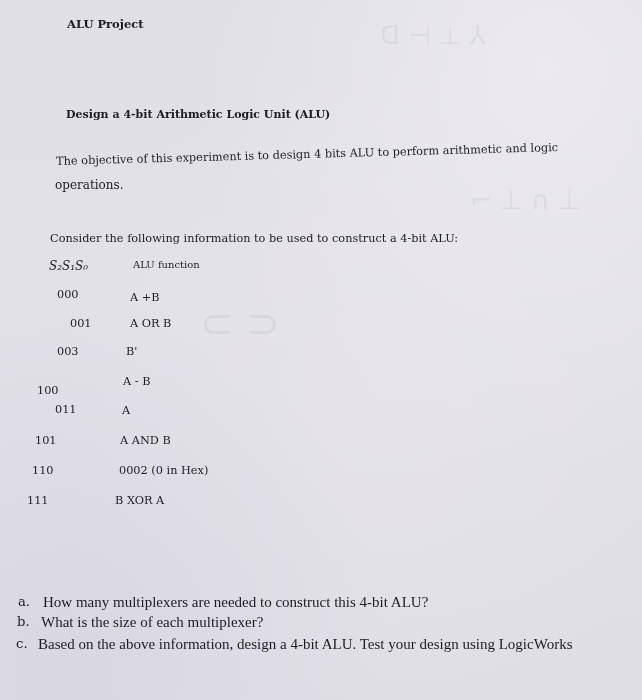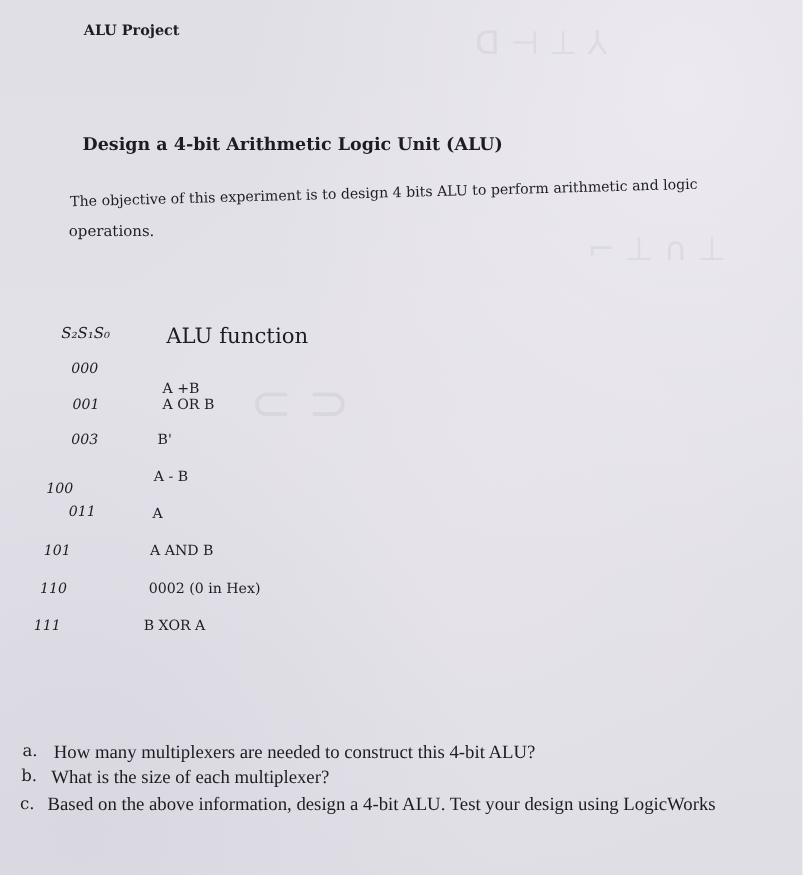--- a/index.html
+++ b/index.html
@@ -11,36 +11,36 @@
       background:
         radial-gradient(ellipse at 85% 10%, #eceaf0 0%, rgba(236,234,240,0) 45%),
         radial-gradient(ellipse at 10% 95%, #d9d7e0 0%, rgba(217,215,224,0) 40%),
         radial-gradient(ellipse at 60% 55%, #e6e4ea 0%, rgba(230,228,234,0) 60%),
         linear-gradient(180deg, #e1dfe6 0%, #e3e1e8 45%, #e0dee5 100%);
     }
     .page { position: absolute; inset: 0; }
     .abs { position: absolute; white-space: nowrap; }
 
     .project-title { left: 67px; top: 7px; font-size: 11.5px; font-weight: bold; margin-top: 10px; }
-    .doc-heading { left: 66px; top: 108px; font-size: 14px; font-weight: bold; }
+    .doc-heading { left: 66px; top: 108px; font-size: 11px; font-weight: bold; }
 
     .objective {
       left: 56px; top: 155px; font-size: 11.3px;
       transform: rotate(-1.6deg); transform-origin: left top;
     }
     .objective-cont { left: 55px; top: 178px; font-size: 12px; }
 
     .consider { left: 50px; top: 232px; font-size: 11.3px; }
 
     .table { position: absolute; left: 0; top: 0; }
     .hdr-sel { left: 49px; top: 259px; font-size: 12px; font-style: italic; }
-    .hdr-fn  { left: 133px; top: 259px; font-size: 17px; }
+    .hdr-fn  { left: 133px; top: 259px; font-size: 10px; }
 
     .row-code, .row-fn { font-size: 11.3px; }
-    .row-code { font-style: italic; }
+    .row-code { }
 
     .questions { position: absolute; left: 0; top: 0; }
     .q-letter { font-size: 13.2px; }
     .q-text { font-size: 15px; font-family: Liberation Serif, serif; }
 
     
     .ghost {
       position: absolute; color: rgba(120,115,130,0.10);
       font-family: "DejaVu Sans", sans-serif; font-size: 26px; white-space: nowrap;
     }
@@ -53,31 +53,32 @@
   <div class="ghost" style="left:380px; top:20px;">ᗡ ⊣ ⊥ ⅄</div>
   <div class="ghost" style="left:470px; top:185px;">⌐ ⊥ ∩ ⊥</div>
   <div class="ghost" style="left:200px; top:300px; font-size:40px;">⊂ ⊃</div>
 
   <div class="abs project-title">ALU Project</div>
   <div class="abs doc-heading">Design a 4-bit Arithmetic Logic Unit (ALU)</div>
 
   <div class="abs objective">The objective of this experiment is to design 4 bits ALU to perform arithmetic and logic</div>
   <div class="abs objective-cont">operations.</div>
 
+  <div class="abs consider">Consider the following information to be used to construct a 4-bit ALU:</div>
 
   <div class="table">
     <div class="abs hdr-sel">S₂S₁S₀</div>
     <div class="abs hdr-fn">ALU function</div>
 
     <div>
       <div class="abs row-code" style="left:57px; top:288px;">000</div>
-      <div class="abs row-fn" style="left:130px; top:304px;">A +B</div>
+      <div class="abs row-fn" style="left:130px; top:291px;">A +B</div>
     </div>
     <div>
-      <div class="abs row-code" style="left:58px; top:317px;">001</div>
+      <div class="abs row-code" style="left:70px; top:317px;">001</div>
       <div class="abs row-fn" style="left:130px; top:317px;">A OR B</div>
     </div>
     <div>
       <div class="abs row-code" style="left:57px; top:345px;">003</div>
       <div class="abs row-fn" style="left:126px; top:345px;">B'</div>
     </div>
     <div>
       <div class="abs row-code" style="left:55px; top:375px;margin-top:28px;">011</div>
       <div class="abs row-fn" style="left:123px; top:375px;">A - B</div>
     </div>

